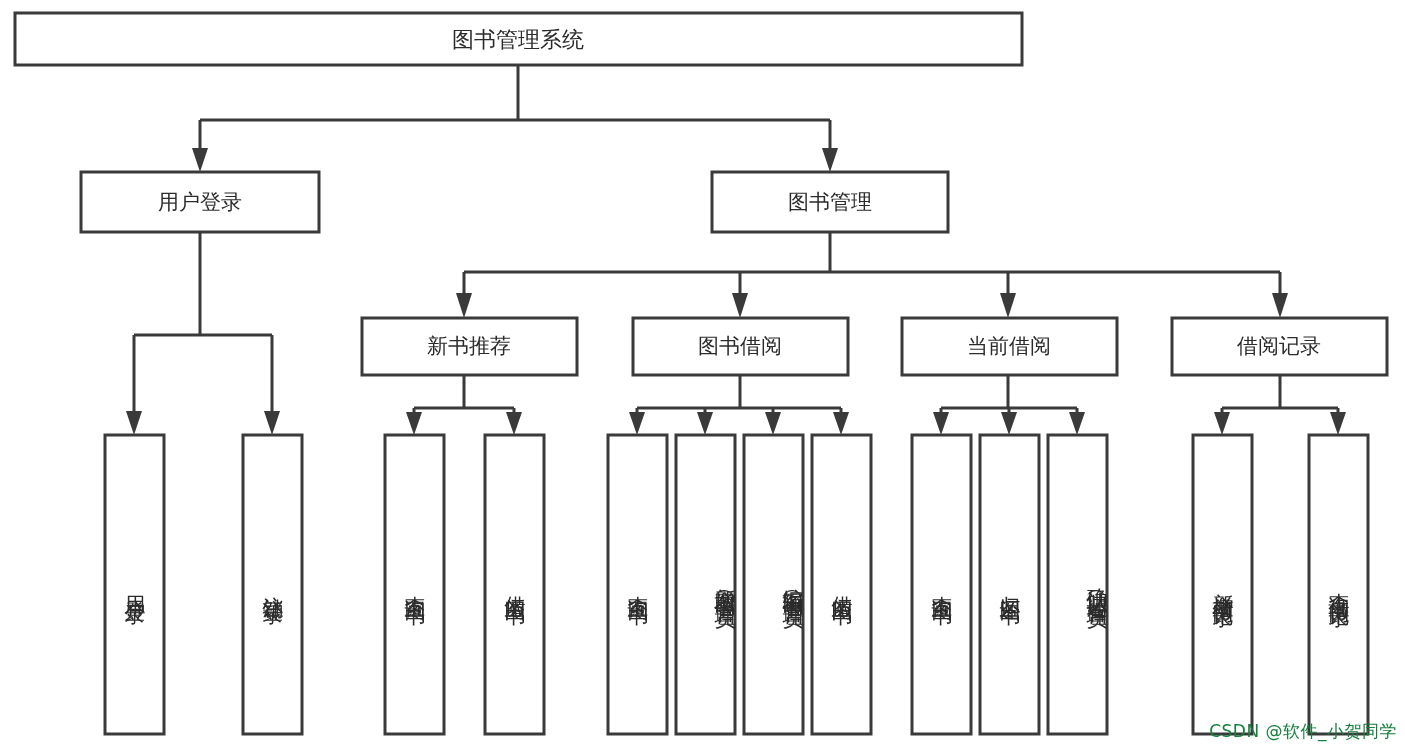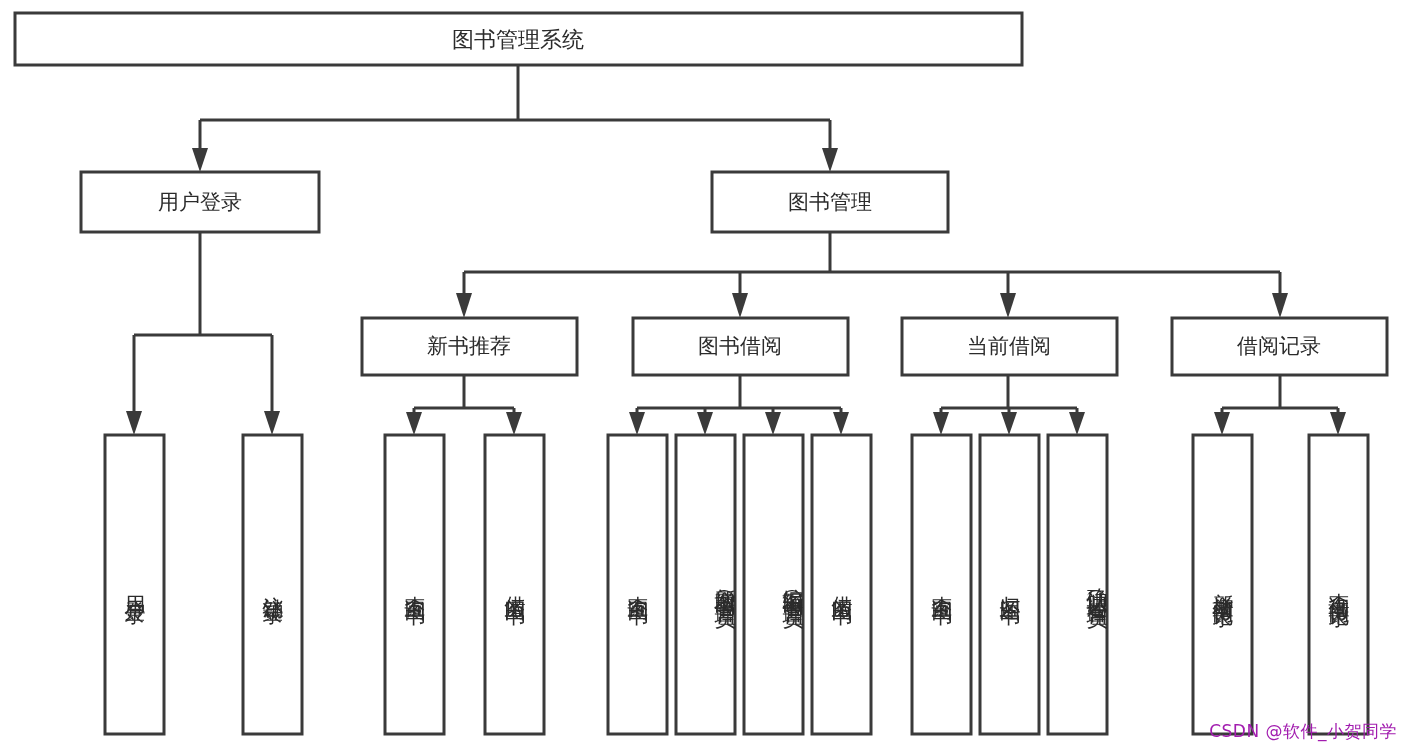--- a/index.html
+++ b/index.html
@@ -68,21 +68,21 @@
     line-height: 1;
     pointer-events: none;
     white-space: nowrap;
   }
   #watermark {
     position: absolute;
     right: 8px;
     bottom: 4px;
     font-family: "DejaVu Sans", "Liberation Sans", sans-serif;
     font-size: 17px;
-    color: #a21caf;
+    color: #15803d;
     letter-spacing: 0.5px;
     user-select: none;
   }
 </style>
 </head>
 <body>
 
 <div id="diagram-root">
 
   <svg id="flow-svg" viewBox="0 0 1405 747">

